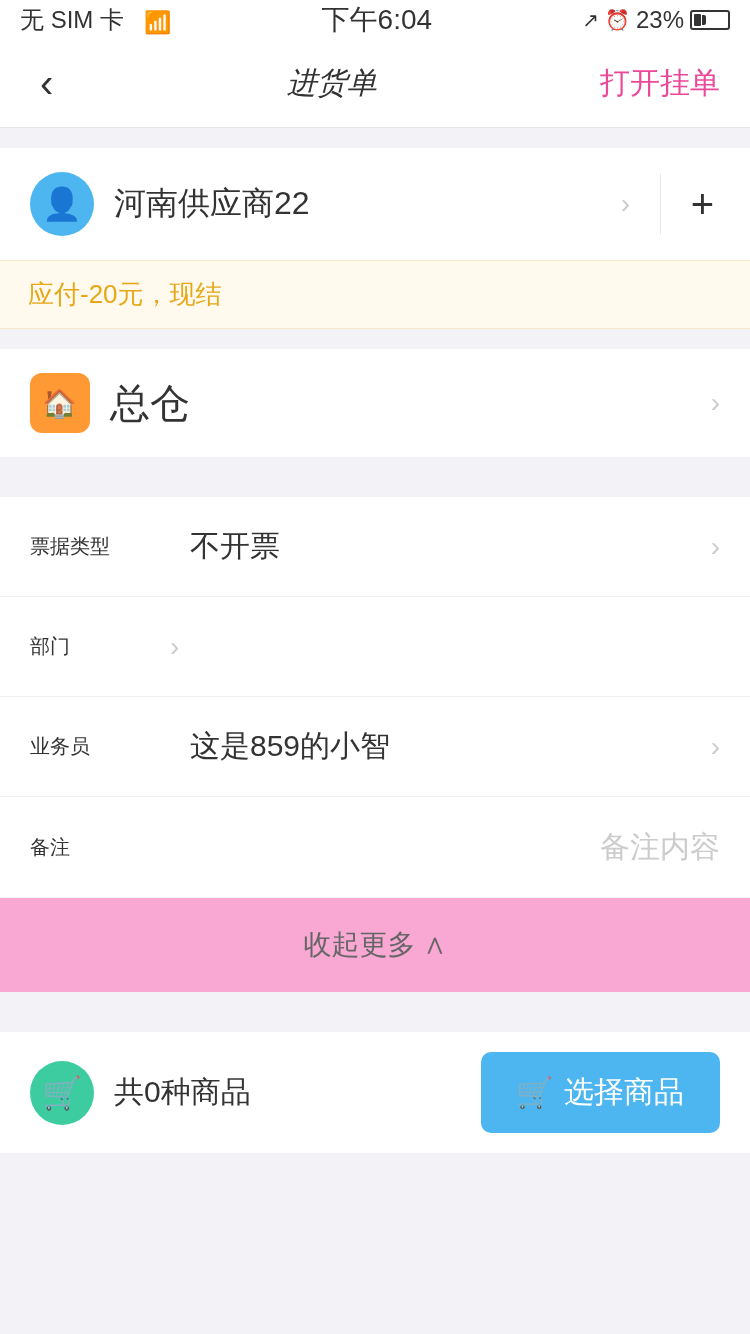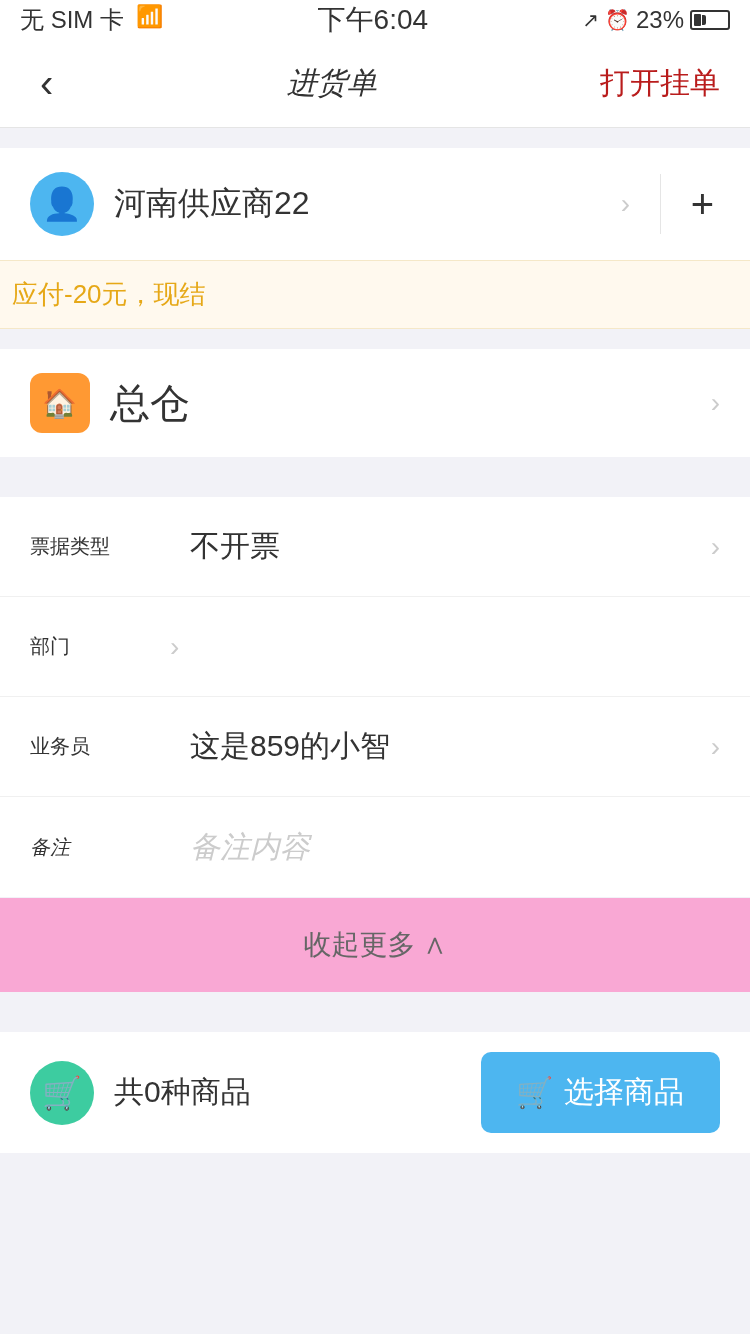--- a/index.html
+++ b/index.html
@@ -17,21 +17,21 @@
     .status-bar {
       height: 40px;
       background: #fff;
       display: flex;
       align-items: center;
       justify-content: space-between;
       padding: 0 20px;
       font-size: 24px;
       color: #333;
     }
-    .status-left { display: flex; align-items: flex-start; gap: 12px; font-size: 24px; }
+    .status-left { display: flex; align-items: flex-end; gap: 20px; font-size: 24px; }
     .status-center { font-size: 28px; font-weight: 500; }
     .status-right { display: flex; align-items: center; gap: 6px; font-size: 24px; }
 
     
     .nav-bar {
       height: 88px;
       background: #fff;
       display: flex;
       align-items: center;
       justify-content: space-between;
@@ -45,21 +45,21 @@
       padding: 10px;
     }
     .nav-title {
       font-size: 30px;
       font-weight: 500;
       color: #333;
       font-style: italic;
     }
     .nav-action {
       font-size: 30px;
-      color: #b91c1c;
+      color: #ec4899;
       cursor: pointer;
     }
 
     
     .section-gap {
       height: 20px;
       background: #f2f2f7;
     }
 
     
@@ -105,21 +105,21 @@
       border-left: 1px solid #e5e5e5;
       padding-left: 24px;
       color: #333;
       font-size: 40px;
       cursor: pointer;
     }
 
     
     .notice-bar {
       background: #fff9ee;
-      padding: 16px 12px;
+      padding: 16px 28px;
       font-size: 26px;
       color: #e6a817;
       border-top: 1px solid #f5e8c8;
       border-bottom: 1px solid #f5e8c8;
     }
 
     
     .warehouse-row {
       display: flex;
       align-items: center;
@@ -156,36 +156,36 @@
     .form-row {
       display: flex;
       align-items: center;
       padding: 0 30px;
       min-height: 100px;
       border-bottom: 1px solid #f0f0f0;
       cursor: pointer;
     }
     .form-row:last-child {
       border-bottom: none;
-      font-style: italic;
     }
     .form-label {
       font-size: 20px;
       color: #333;
       width: 140px;
       flex-shrink: 0;
     }
     .form-value {
       flex: 1;
       font-size: 30px;
       color: #333;
       padding-left: 20px;
     }
     .form-value.placeholder {
       color: #ccc;
+      text-align: right;
     }
 
     
     .collapse-btn {
       background: #f9a8d4;
       text-align: center;
       padding: 28px 0;
       font-size: 28px;
       color: #666;
       cursor: pointer;

